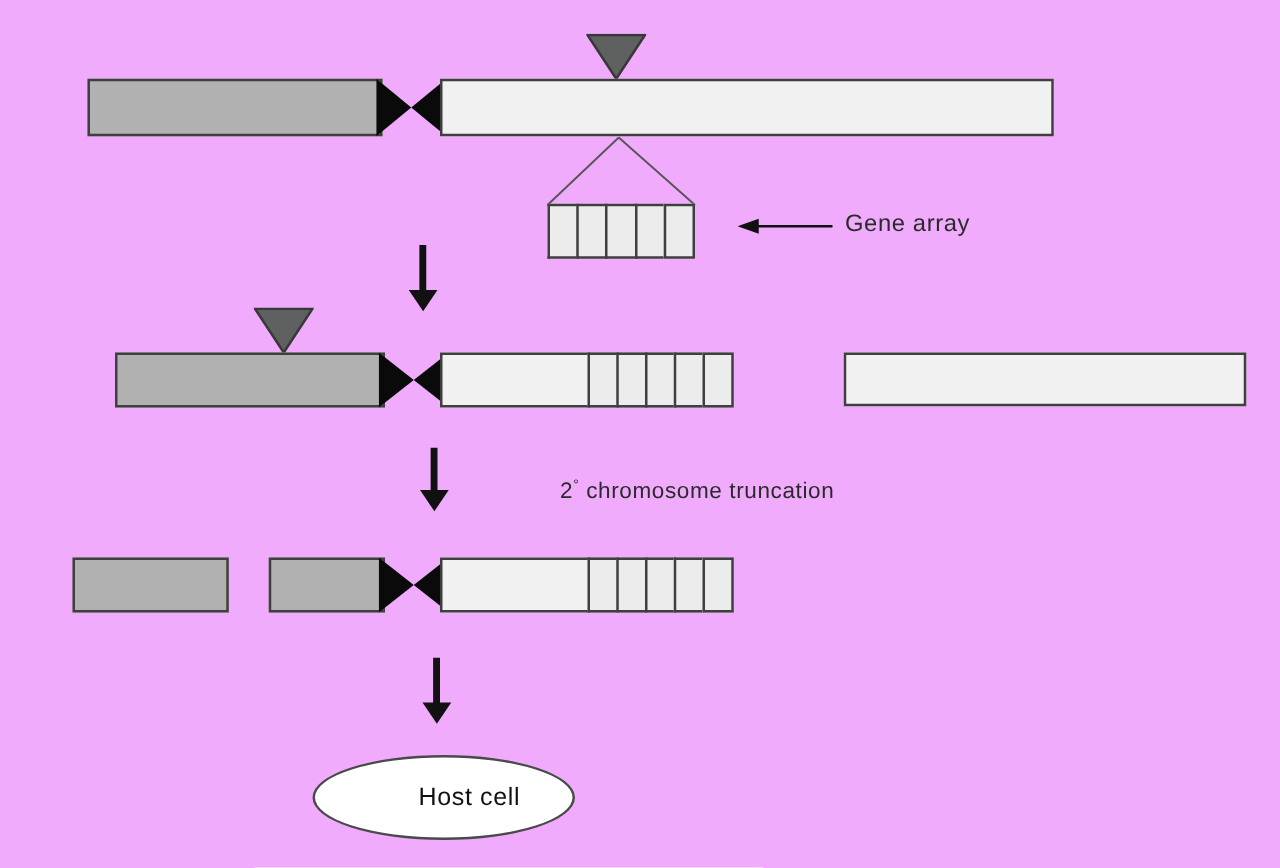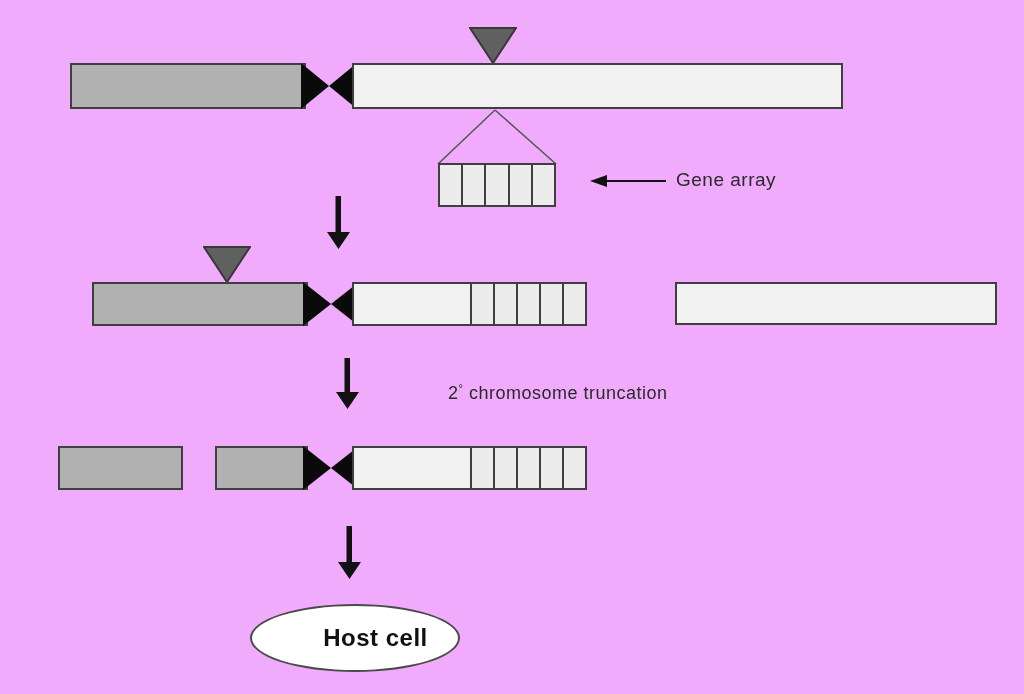--- a/index.html
+++ b/index.html
@@ -68,22 +68,22 @@
     width: 210px; height: 68px;
     border: 2px solid #4a4a4a;
     border-radius: 50%;
     box-sizing: border-box;
     display: flex;
     align-items: center;
     justify-content: center;
     background: #ffffff;
   }
   .host-ellipse .txt {
-    font-size: 24px;
-    font-weight: bold;
+    font-size: 20px;
+    font-weight: normal;
     color: #111111;
     letter-spacing: 0.5px;
     margin-left: 41px;
   }
   svg { display: block; }
 </style>
 </head>
 <body>
 
 <div class="canvas">

